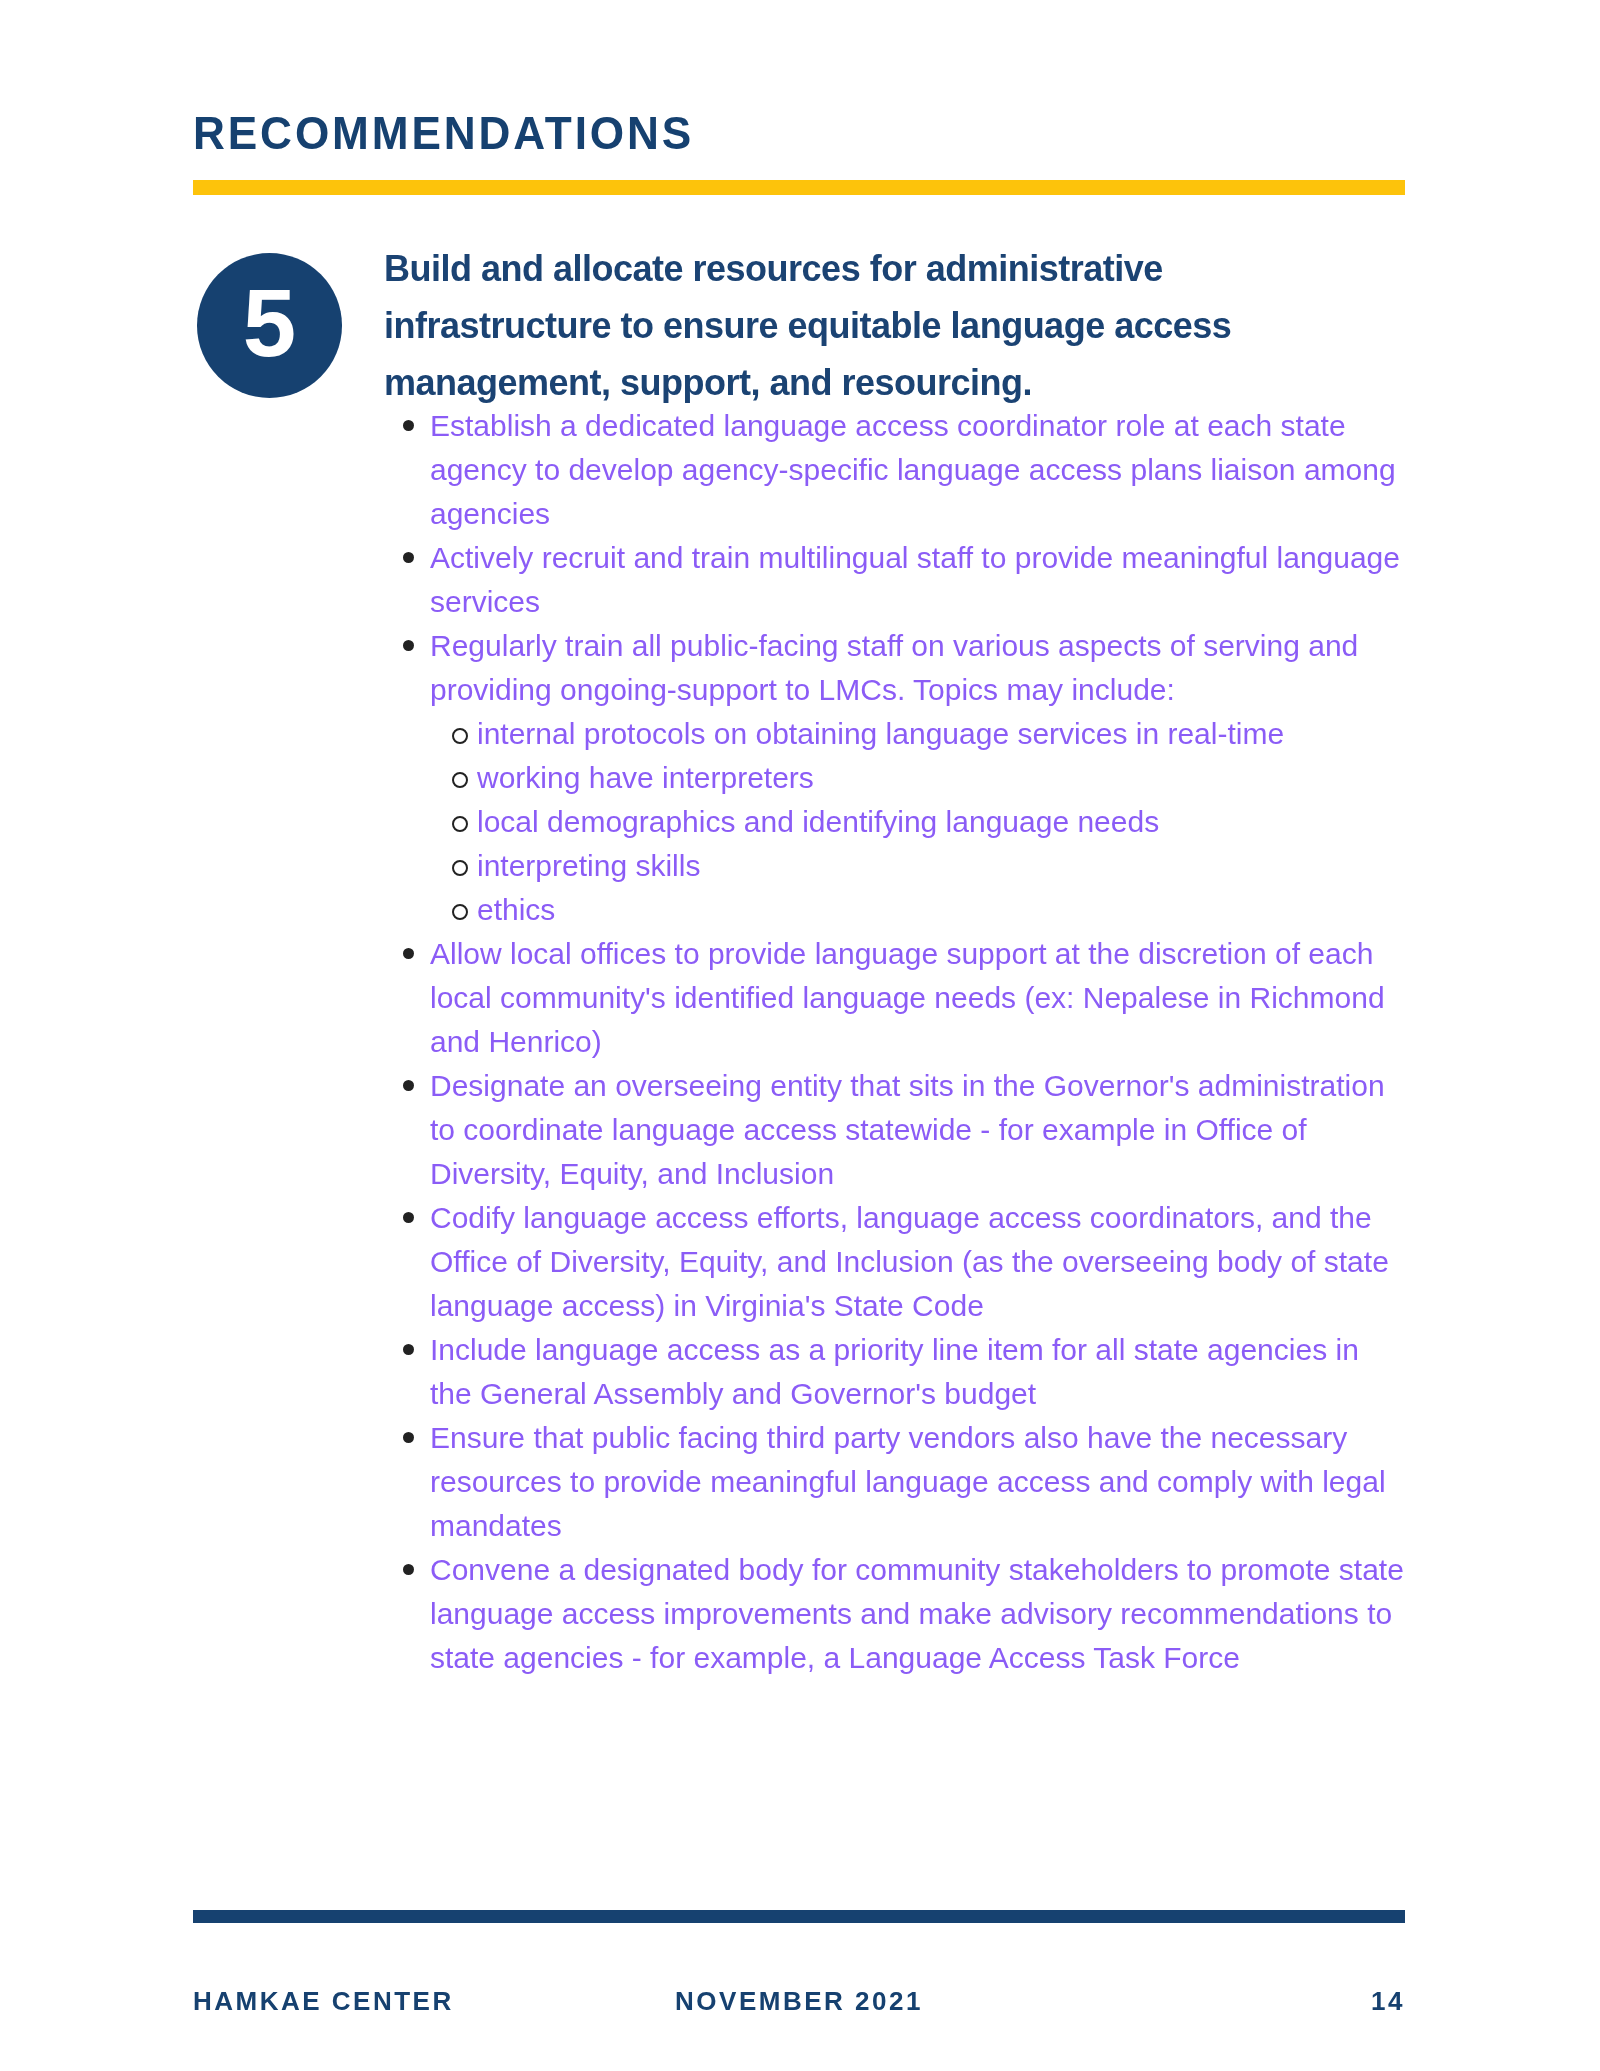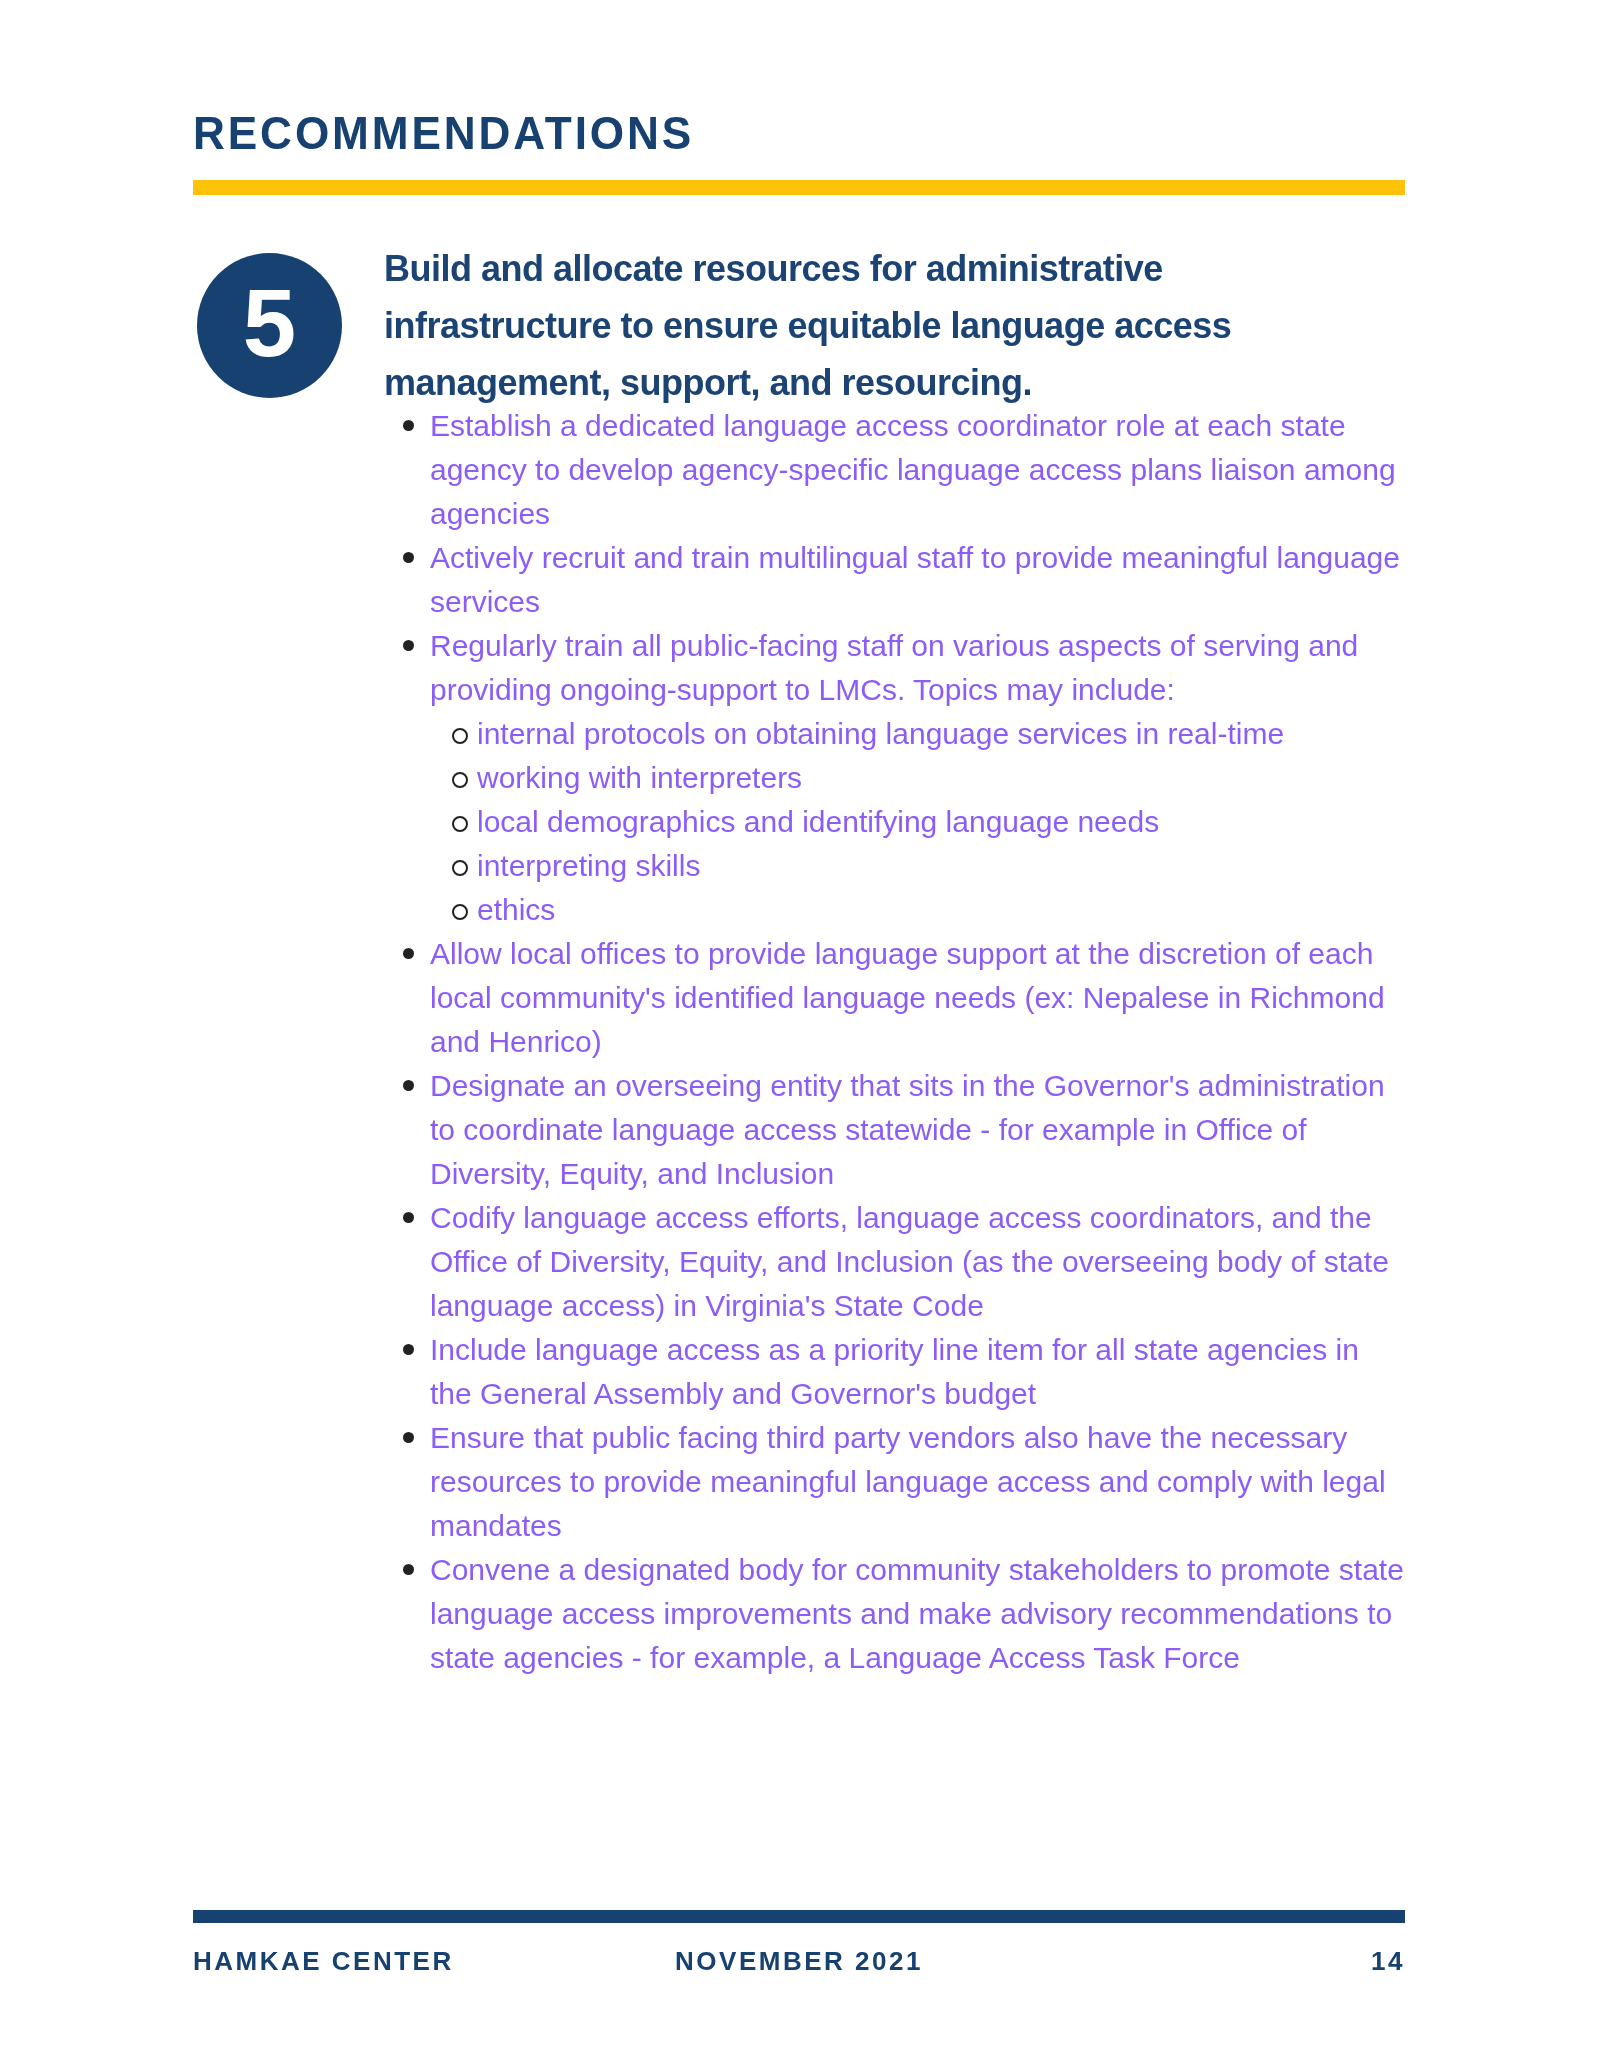--- a/index.html
+++ b/index.html
@@ -59,21 +59,21 @@
     width:1212px; height:13px; background:#164170;
   }
   .footer-row {
     position:absolute; left:193px; top:1946px;
     width:1212px;
     display:grid; grid-template-columns:1fr auto 1fr; align-items:baseline;
     color:#164170; font-size:26px; font-weight:bold; letter-spacing:2.5px;
   }
   .footer-row .f-left  { justify-self:start; }
   .footer-row .f-center{ justify-self:center; }
-  .footer-row .f-right { justify-self:end; }
+  .footer-row .f-right { justify-self:end;margin-top:40px; }
 </style>
 </head>
 <body>
 
 <div class="page">
 
   <div class="doc-title">RECOMMENDATIONS</div>
 
   <div class="accent-rule"></div>
 
@@ -94,21 +94,21 @@
     <li>
       <span>Actively recruit and train multilingual staff to provide meaningful language services</span>
     </li>
     <li>
       <span>Regularly train all public-facing staff on various aspects of serving and providing ongoing-support to LMCs. Topics may include:</span>
       <ul class="sub-bullets">
         <li>
           <span>internal protocols on obtaining language services in real-time</span>
         </li>
         <li>
-          <span>working with interpreters</span>
+          <span>working have interpreters</span>
         </li>
         <li>
           <span>local demographics and identifying language needs</span>
         </li>
         <li>
           <span>interpreting skills</span>
         </li>
         <li>
           <span>ethics</span>
         </li>

